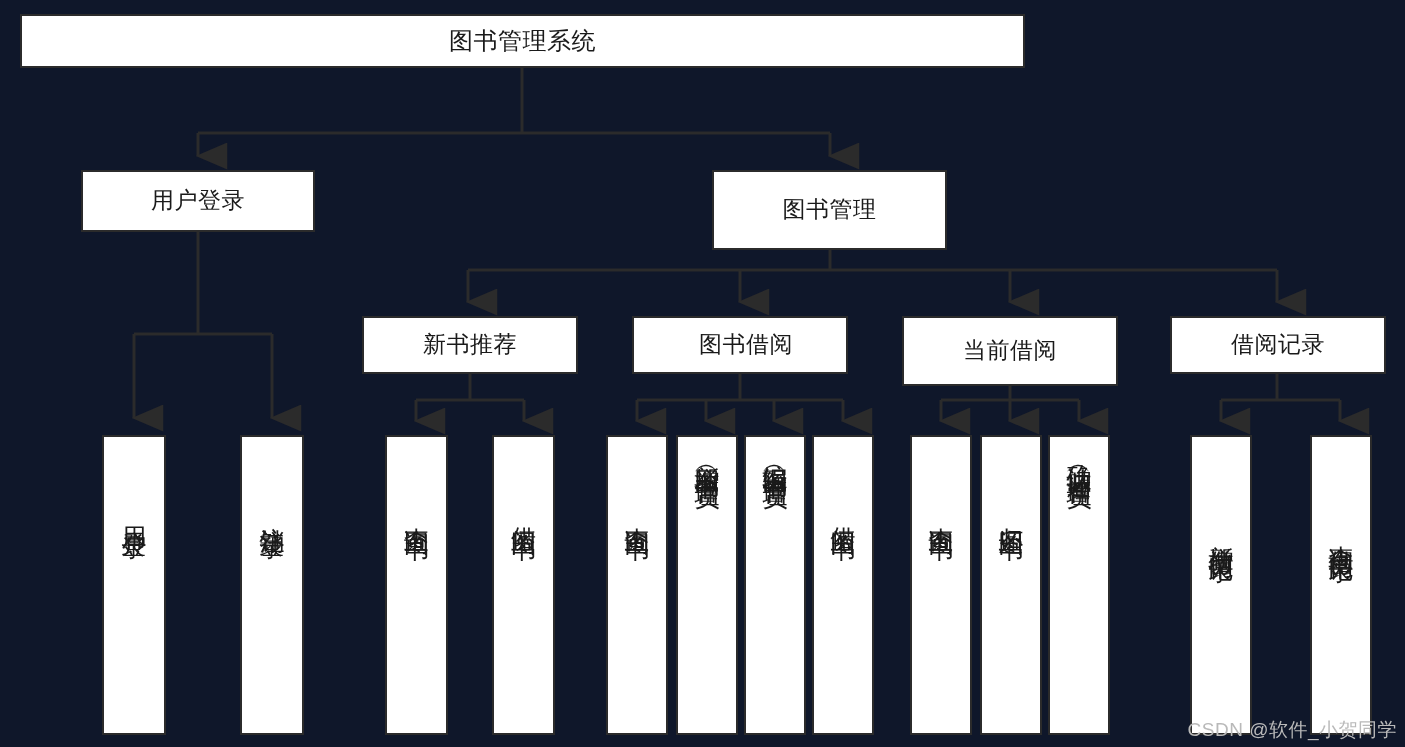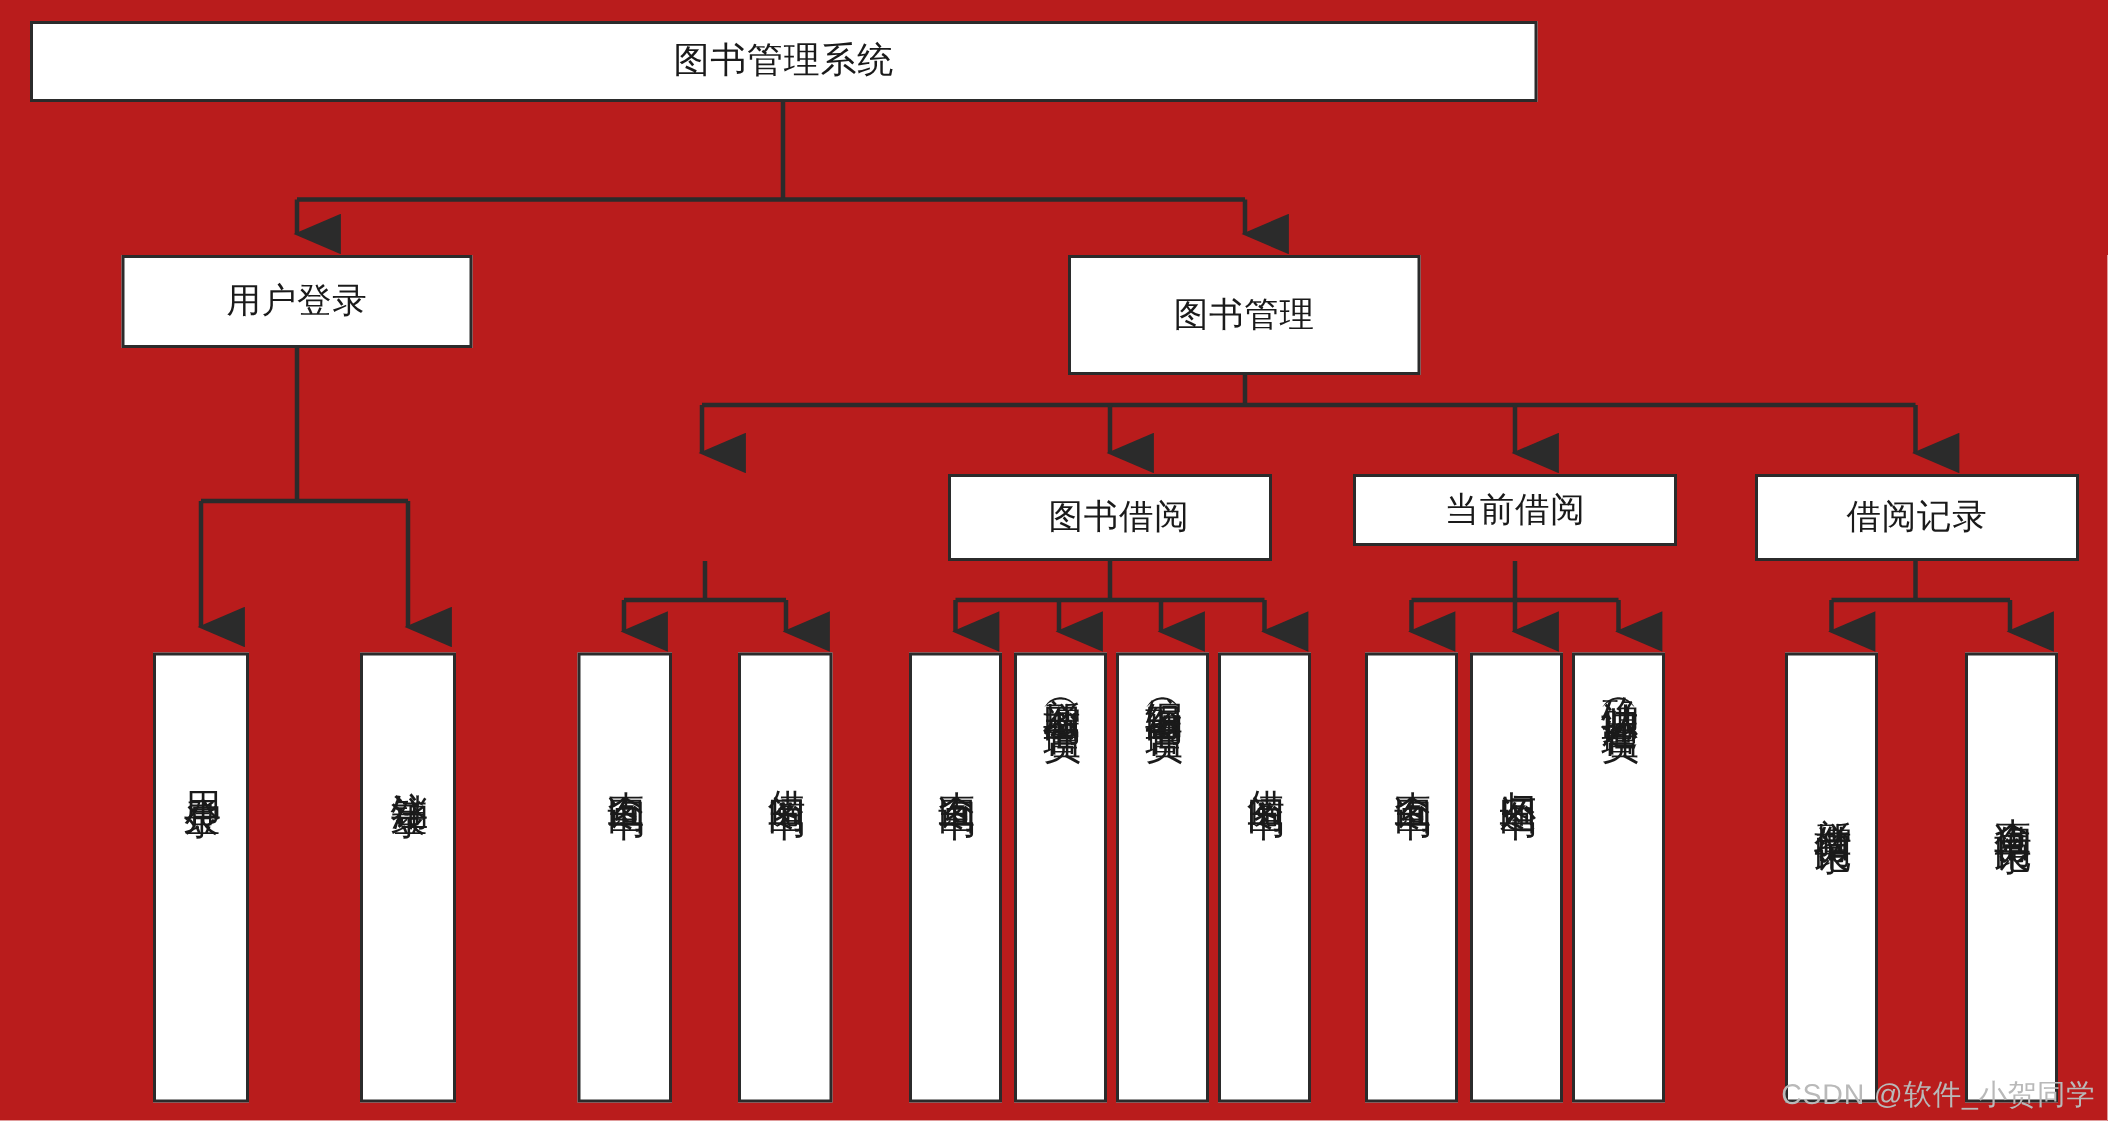--- a/index.html
+++ b/index.html
@@ -8,21 +8,21 @@
     padding: 0;
     background: #ffffff;
   }
   body {
     font-family: "Liberation Sans", "DejaVu Sans", sans-serif;
   }
   #diagram-root {
     position: relative;
     width: 1405px;
     height: 747px;
-    background: #b91c1c;
+    background: #0f172a;
     overflow: hidden;
   }
   svg.edges {
     position: absolute;
     left: 0;
     top: 0;
     width: 1405px;
     height: 747px;
     pointer-events: none;
   }
@@ -140,24 +140,27 @@
     <span class="node-label">图书管理系统</span>
   </div>
 
   <div class="node horiz" style="left:81px; top:170px; width:234px; height:62px;">
     <span class="node-label">用户登录</span>
   </div>
   <div class="node horiz" style="left:712px; top:170px; width:235px; height:80px;">
     <span class="node-label">图书管理</span>
   </div>
 
+  <div class="node horiz" style="left:362px; top:316px; width:216px; height:58px;">
+    <span class="node-label">新书推荐</span>
+  </div>
   <div class="node horiz" style="left:632px; top:316px; width:216px; height:58px;padding-left:12px;">
     <span class="node-label">图书借阅</span>
   </div>
-  <div class="node horiz" style="left:902px; top:316px; width:216px; height:48px;">
+  <div class="node horiz" style="left:902px; top:316px; width:216px; height:70px;">
     <span class="node-label">当前借阅</span>
   </div>
   <div class="node horiz" style="left:1170px; top:316px; width:216px; height:58px;">
     <span class="node-label">借阅记录</span>
   </div>
 
   <div class="node vert mid" style="left:102px; top:435px; width:64px; height:300px;">
     <span class="node-label">用户登录</span>
   </div>
   <div class="node vert mid" style="left:240px; top:435px; width:64px; height:300px;">

